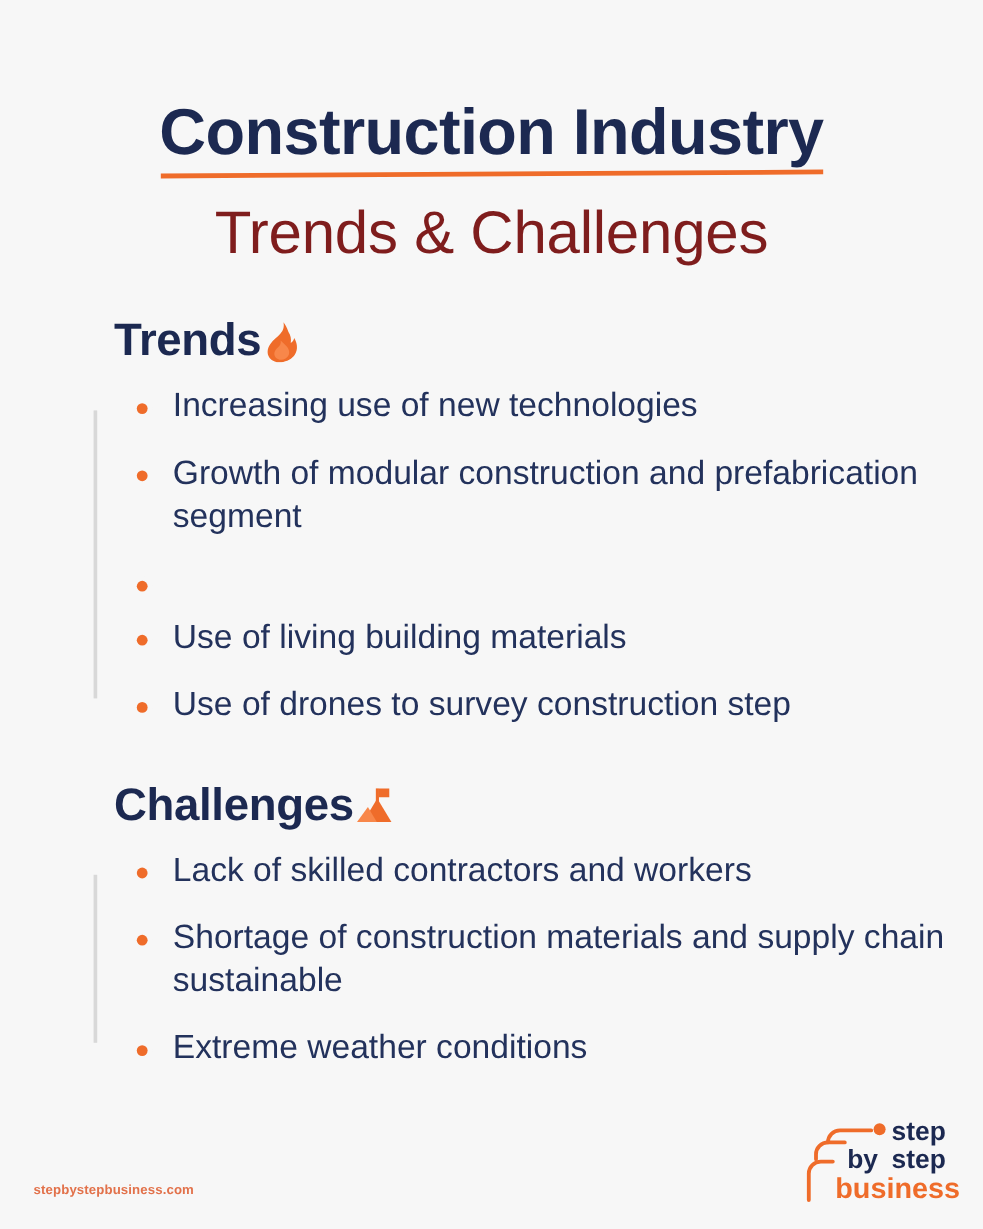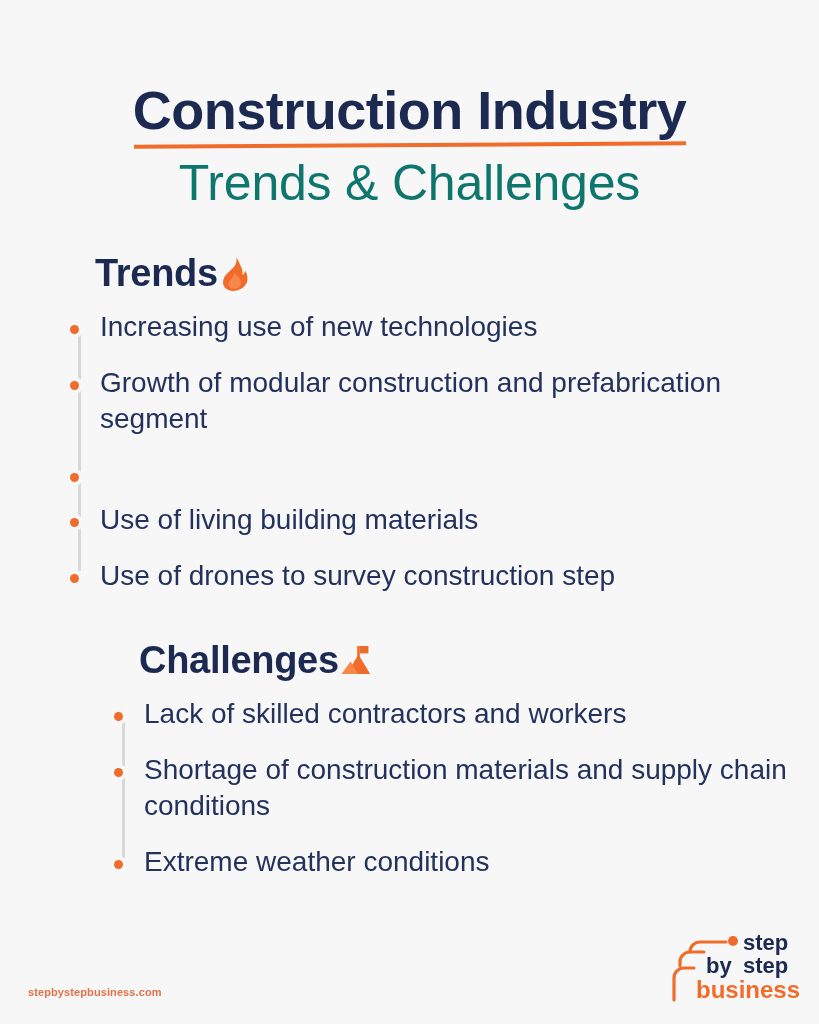--- a/index.html
+++ b/index.html
@@ -51,23 +51,23 @@
     right: 1px;
     bottom: -8px;
     height: 4px;
     background: #ef6c2a;
     transform: rotate(-0.35deg);
   }
 
   .title-sub {
     font-size: 50px;
     font-weight: normal;
-    color: #0f766e;
+    color: #7f1d1d;
     line-height: 1.15;
-    margin-top: 16px;
+    margin-top: 27px;
     letter-spacing: -0.2px;
     white-space: nowrap;
   }
 
   
   .section {
     position: relative;
   }
 
   .section-heading {
@@ -90,20 +90,21 @@
     flex: 0 0 auto;
   }
 
   .section-icon svg { display: block; }
 
   
   .bullet-list {
     position: relative;
     list-style: none;
     margin-top: 12px;
+    padding-left: 44px;
   }
 
   .connector-line {
     position: absolute;
     left: 78px;
     width: 3px;
     background: #d8d8d8;
     z-index: 0;
   }
 
@@ -136,21 +137,21 @@
     font-weight: normal;
     max-width: 700px;
   }
 
   
   #trends-section { margin-top: 40px; }
   #trends-list { margin-top: 14px; }
   #trends-list .bullet-item { margin-bottom: 20px; }
   #trends-list .bullet-item:last-child { margin-bottom: 0; }
 
-  #challenges-section { margin-top: 46px; margin-left: 44px; }
+  #challenges-section { margin-top: 46px; }
   #challenges-list { margin-top: 14px; }
   #challenges-list .bullet-item { margin-bottom: 20px; }
   #challenges-list .bullet-item:last-child { margin-bottom: 0; }
 
   
   .footer {
     position: absolute;
     left: 0;
     right: 0;
     bottom: 0;
@@ -243,21 +244,21 @@
 
     <ul class="bullet-list" id="challenges-list">
       <li class="connector-line" style="top:22px; bottom:22px;"></li>
 
       <li class="bullet-item">
         <span class="bullet-dot"></span>
         <span class="bullet-text">Lack of skilled contractors and workers</span>
       </li>
       <li class="bullet-item">
         <span class="bullet-dot"></span>
-        <span class="bullet-text">Shortage of construction materials and supply chain conditions</span>
+        <span class="bullet-text">Shortage of construction materials and supply chain sustainable</span>
       </li>
       <li class="bullet-item">
         <span class="bullet-dot"></span>
         <span class="bullet-text">Extreme weather conditions</span>
       </li>
     </ul>
   </div>
 
   <div class="footer">
 

